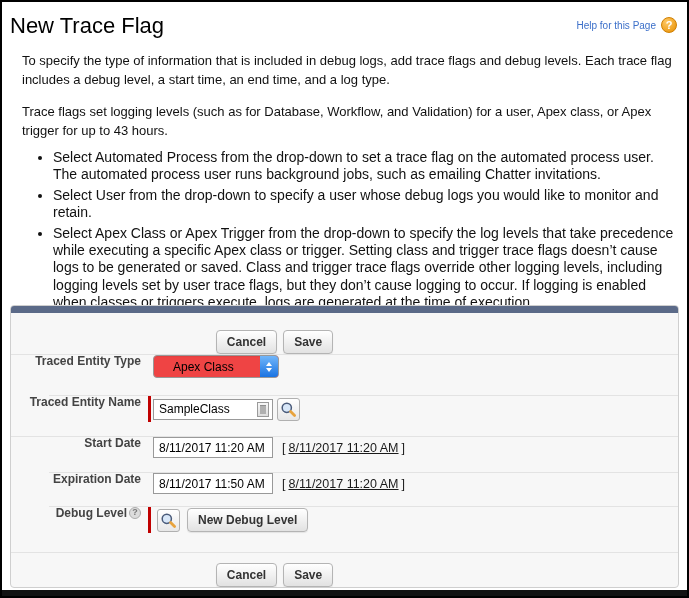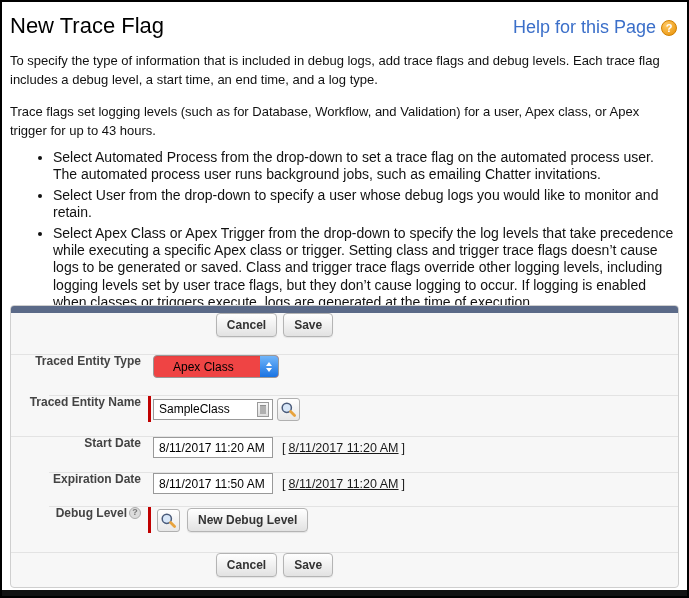--- a/index.html
+++ b/index.html
@@ -9,46 +9,46 @@
   .screen{
     position:relative; width:689px; height:598px;
     border:2px solid #000; background:#fff; overflow:hidden;
   }
 
   
   .flow{ padding:0 8px; }
   .header{ display:flex; justify-content:space-between; align-items:flex-start; padding-top:11px; }
   .page-title{ margin:0; font-size:22px; font-weight:normal; color:#000; line-height:1.15; }
   .help-area{ display:flex; align-items:center; gap:5px; padding-top:4px; padding-right:2px; }
-  .help-link{ color:#3b6fc9; font-size:18px; text-decoration:none; cursor:pointer; }
+  .help-link{ color:#3b6fc9; font-size:10px; text-decoration:none; cursor:pointer; }
   .help-orb{
     width:16px; height:16px; border-radius:50%;
     background:radial-gradient(circle at 35% 30%, #ffc966, #e78f00);
     border:1px solid #d07f00;
     color:#fff; font-size:11px; font-weight:bold;
     display:inline-flex; align-items:center; justify-content:center;
     cursor:pointer;
   }
-  .intro{ font-size:13px; line-height:1.42; color:#111; margin:14px 0 0 0; }
+  .intro{ font-size:13px; line-height:1.42; color:#111; margin:14px 0 0 12px; }
   .bullets{ margin:9px 0 0 28px; padding-left:15px; font-size:14px; line-height:1.24; color:#111; }
   .bullets li{ margin:0 0 3px 0; }
   .configure-link{
     display:inline-block; margin-top:13px; font-size:13px;
     color:#1a1a1a; text-decoration:underline; cursor:pointer;
   }
 
   
   .panel{
     position:absolute; left:8px; right:8px; top:303px; height:283px;
     background:#f7f7f7; border:1px solid #cfcfcf; border-radius:4px;
     overflow:hidden; display:flex; flex-direction:column;
   }
   .panel-topbar{ height:7px; background:#5b6a88; flex:0 0 auto; }
   .btn-area{
-    flex:0 0 auto; display:flex; align-items:flex-start; justify-content:center;
+    flex:0 0 auto; display:flex; align-items:flex-end; justify-content:center;
     gap:6px; padding-right:140px;
   }
   .btn-area.top{ height:41px; }
   .btn-area.bottom{ height:34px; }
   .btn{
     font-family:inherit; font-weight:bold; font-size:12px; color:#333;
     background:linear-gradient(#ffffff,#e2e2e2);
     border:1px solid #b4b4b4; border-radius:4px;
     padding:4px 10px; cursor:pointer; box-shadow:0 1px 1px rgba(0,0,0,0.08);
   }

